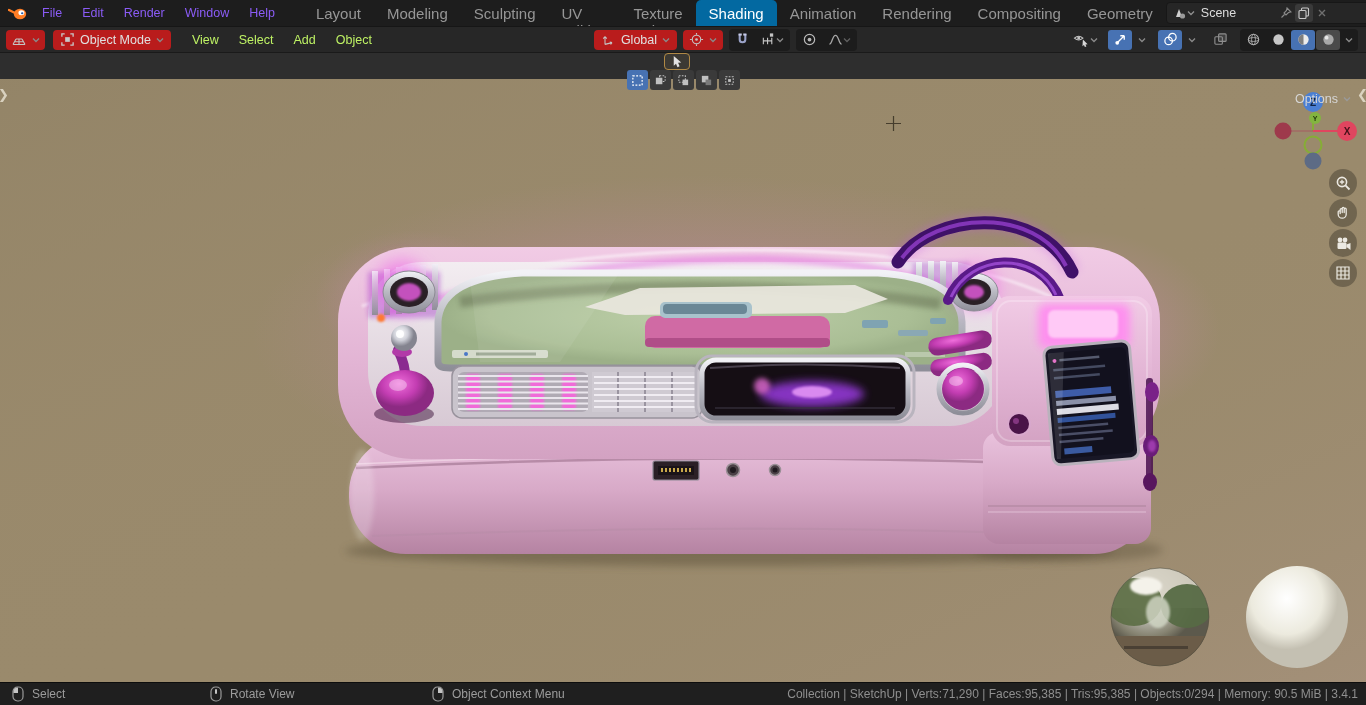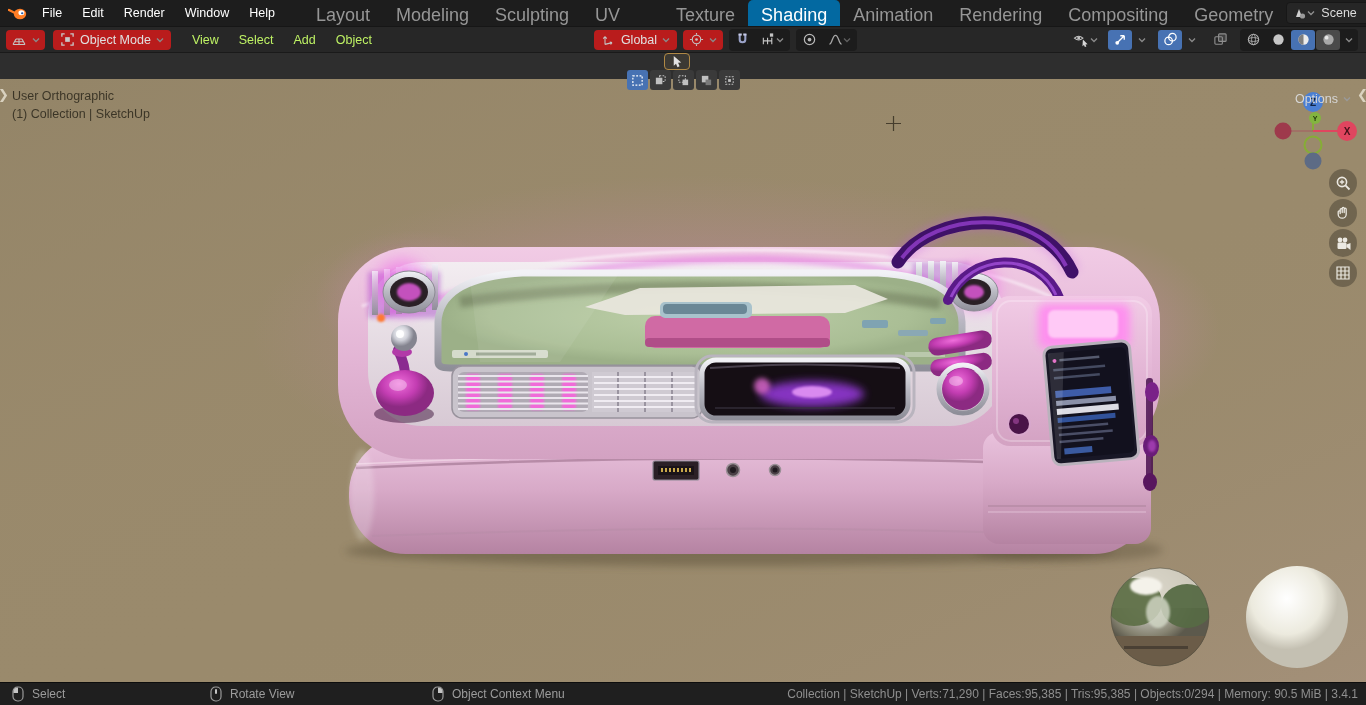--- a/index.html
+++ b/index.html
@@ -3,23 +3,23 @@
 <meta charset="utf-8">
 <style>
   html,body{margin:0;padding:0;background:#111;}
   .app{position:relative;width:1366px;height:705px;overflow:hidden;
        font-family:"Liberation Sans","DejaVu Sans",sans-serif;
        -webkit-font-smoothing:antialiased;user-select:none;}
   
   .topbar{position:absolute;top:0;left:0;width:100%;height:26px;background:#1d1d1d;
           display:flex;align-items:center;padding:0 8px;box-sizing:border-box;z-index:5;}
   .logo{width:22px;height:18px;display:flex;align-items:center;justify-content:center;margin-right:4px;}
-  .menu-item{color:#ffffff;font-size:12.5px;padding:3px 10px;border-radius:3px;cursor:default;}
+  .menu-item{color:#8b5cf6;font-size:12.5px;padding:3px 10px;border-radius:3px;cursor:default;}
   .tabs{display:flex;align-items:stretch;height:26px;margin-left:18px;}
-  .tab{color:#969696;font-size:18px;padding:5px 13px 0 13px;border-radius:5px 5px 0 0;height:21px;}
+  .tab{color:#969696;font-size:15px;padding:5px 13px 0 13px;border-radius:5px 5px 0 0;height:21px;}
   .tab.active{background:#0369a1;color:#ffffff;}
   .topbar-right{margin-left:auto;display:flex;gap:7px;align-items:center;}
   .selector{display:flex;align-items:center;background:#262626;border:1px solid #171717;
             border-radius:4px;height:20px;padding:0 4px;color:#dcdcdc;font-size:12.5px;}
   .selector .lbl{padding:0 6px;min-width:70px;}
   .mini-btn{display:flex;align-items:center;justify-content:center;width:18px;height:18px;border-radius:3px;}
   .mini-btn.raised{background:#3a3a3a;}
   
   .vheader{position:absolute;top:26px;left:0;width:100%;height:26px;background:#272727;
            border-top:1px solid #161616;display:flex;align-items:center;padding:0 6px;
@@ -638,24 +638,20 @@
           <rect x="1111" y="636" width="98" height="30" fill="#6b5c48"></rect>
           <rect x="1124" y="646" width="64" height="3" fill="#4a4034"></rect>
           <ellipse cx="1158" cy="612" rx="12" ry="16" fill="#cfd4c2" opacity="0.85" filter="url(#b2)"></ellipse>
           <ellipse cx="1146" cy="586" rx="16" ry="9" fill="#f4f2ea" filter="url(#b2)"></ellipse>
         </g>
         <circle cx="1160" cy="617" r="49" fill="none" stroke="#55503f" stroke-width="1" opacity="0.6"></circle>
         <circle cx="1297" cy="617" r="51" fill="url(#gWhiteS)"></circle>
       </g>
     </svg>
 
-    <div class="overlay-text">
-      <div>User Orthographic</div>
-      <div>(1) Collection | SketchUp</div>
-    </div>
 
     <div class="edge-chev" style="left:-2px;top:8px;">❯</div>
     <div class="edge-chev" style="right:-2px;top:8px;">❮</div>
 
     <div class="crosshair">
       <svg width="15" height="15" viewBox="0 0 15 15">
           <path d="M0 7.5 H15 M7.5 0 V15" stroke="rgba(55,48,34,0.85)" stroke-width="1.2"></path>
         </svg>
     </div>
 

